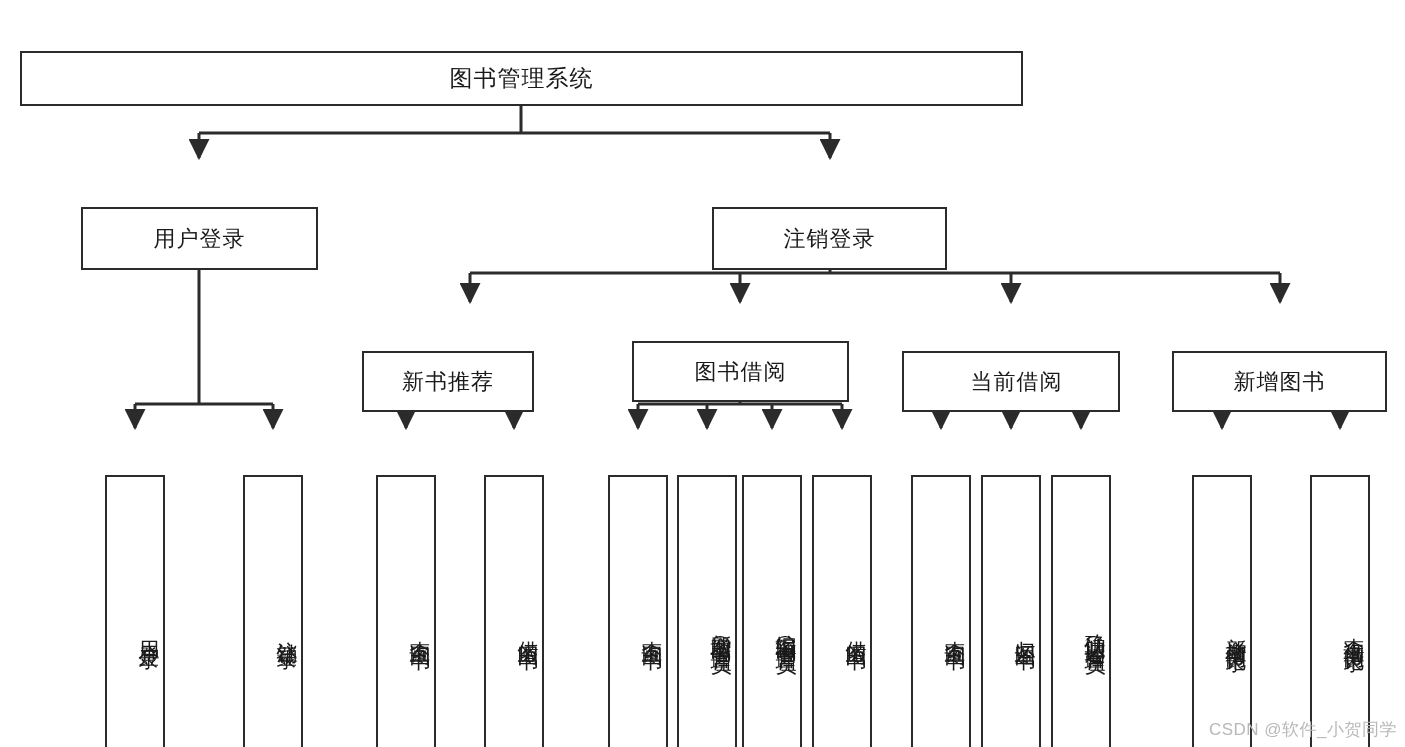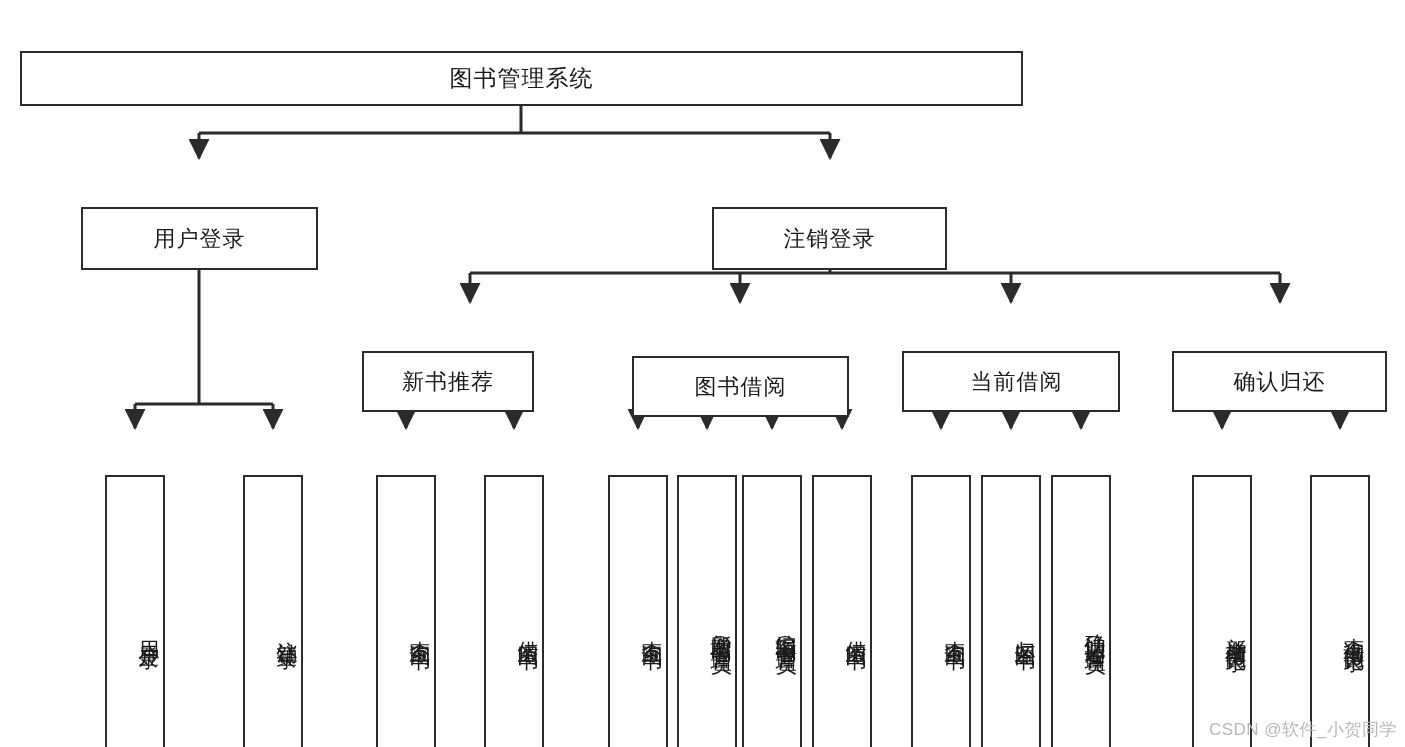--- a/index.html
+++ b/index.html
@@ -135,28 +135,28 @@
   <div class="node node-h" style="left:81px; top:169px; width:237px; height:63px;">
     <span>用户登录</span>
   </div>
   <div class="node node-h" style="left:712px; top:169px; width:235px; height:63px;">
     <span>注销登录</span>
   </div>
 
   <div class="node node-h" style="left:362px; top:313px; width:172px; height:61px;">
     <span>新书推荐</span>
   </div>
-  <div class="node node-h" style="left:632px; top:318px; width:217px; height:61px;">
+  <div class="node node-h" style="left:632px; top:303px; width:217px; height:61px;">
     <span>图书借阅</span>
   </div>
   <div class="node node-h" style="left:902px; top:313px; width:218px; height:61px;padding-left:11px;">
     <span>当前借阅</span>
   </div>
   <div class="node node-h" style="left:1172px; top:313px; width:215px; height:61px;">
-    <span>确认归还</span>
+    <span>新增图书</span>
   </div>
 
   <div class="node node-v" style="left:105px; top:437px; width:60px; height:298px;">
     <span class="vtext">用户登录</span>
   </div>
   <div class="node node-v" style="left:243px; top:437px; width:60px; height:298px;">
     <span class="vtext">注销登录</span>
   </div>
 
   <div class="node node-v" style="left:376px; top:437px; width:60px; height:298px;">

